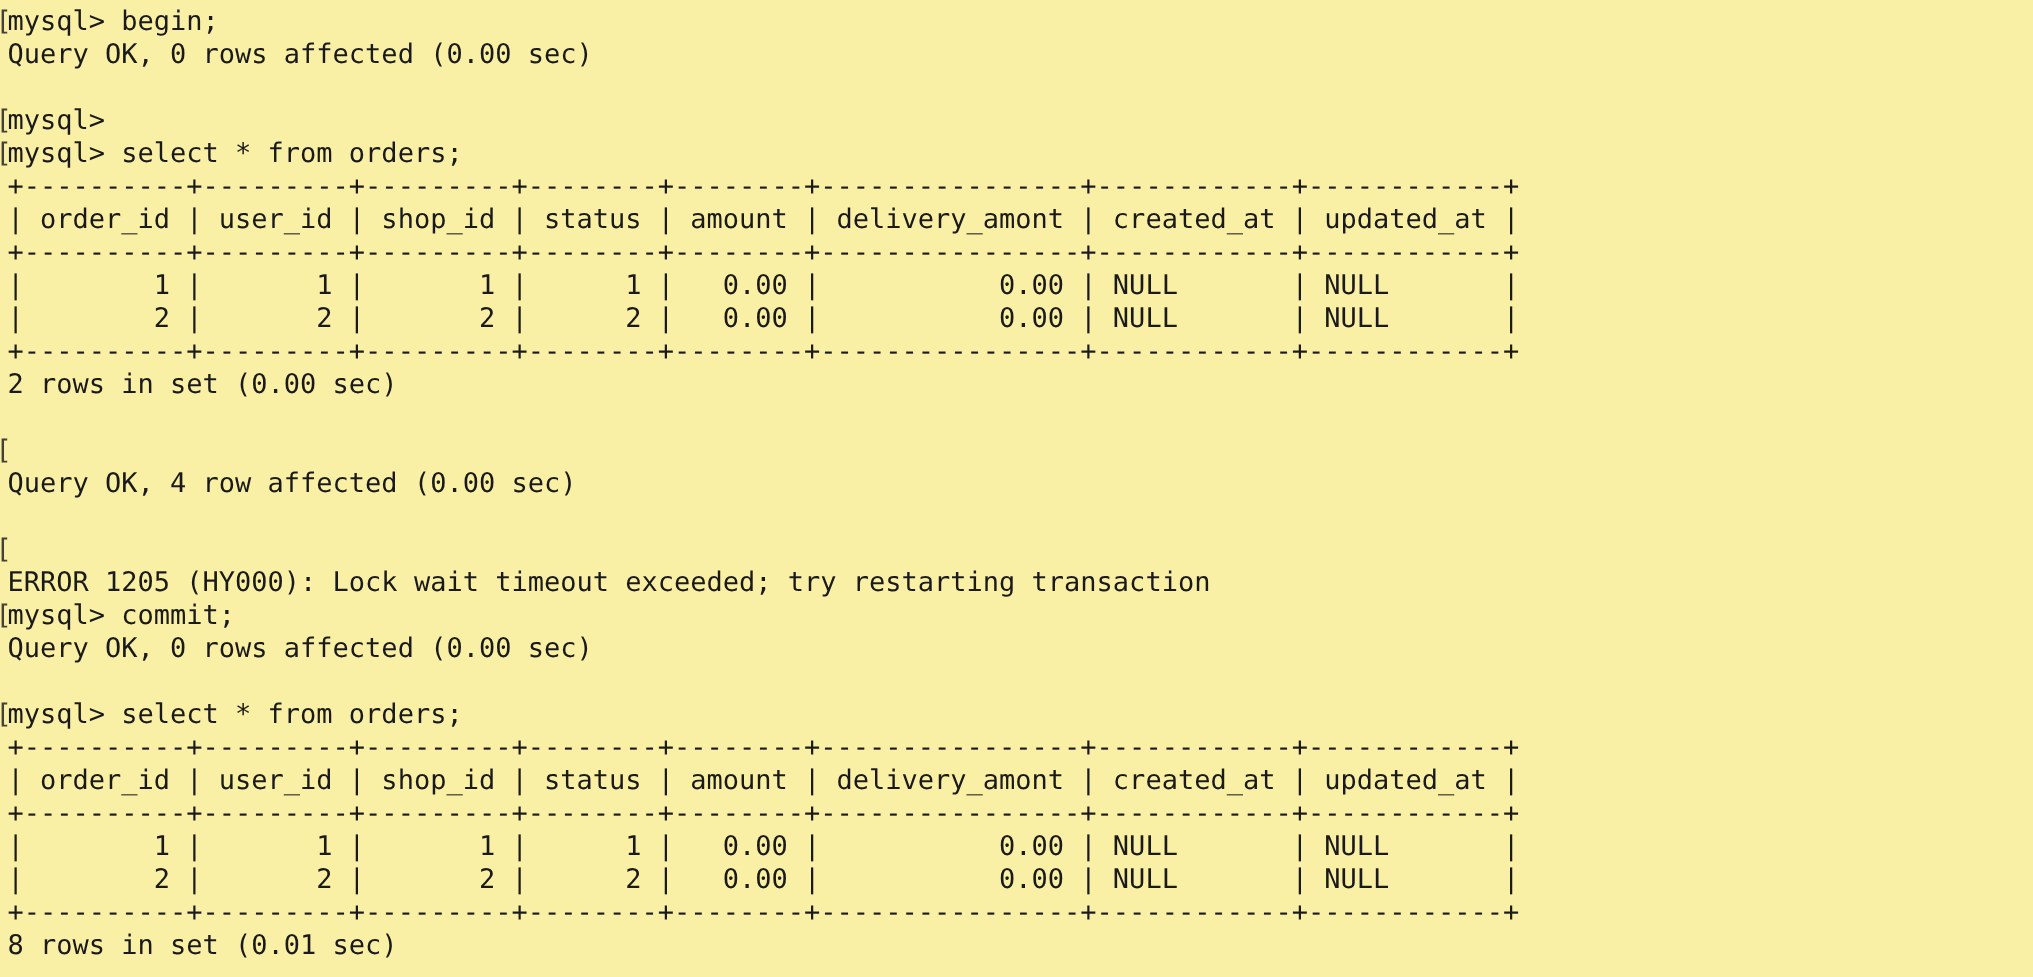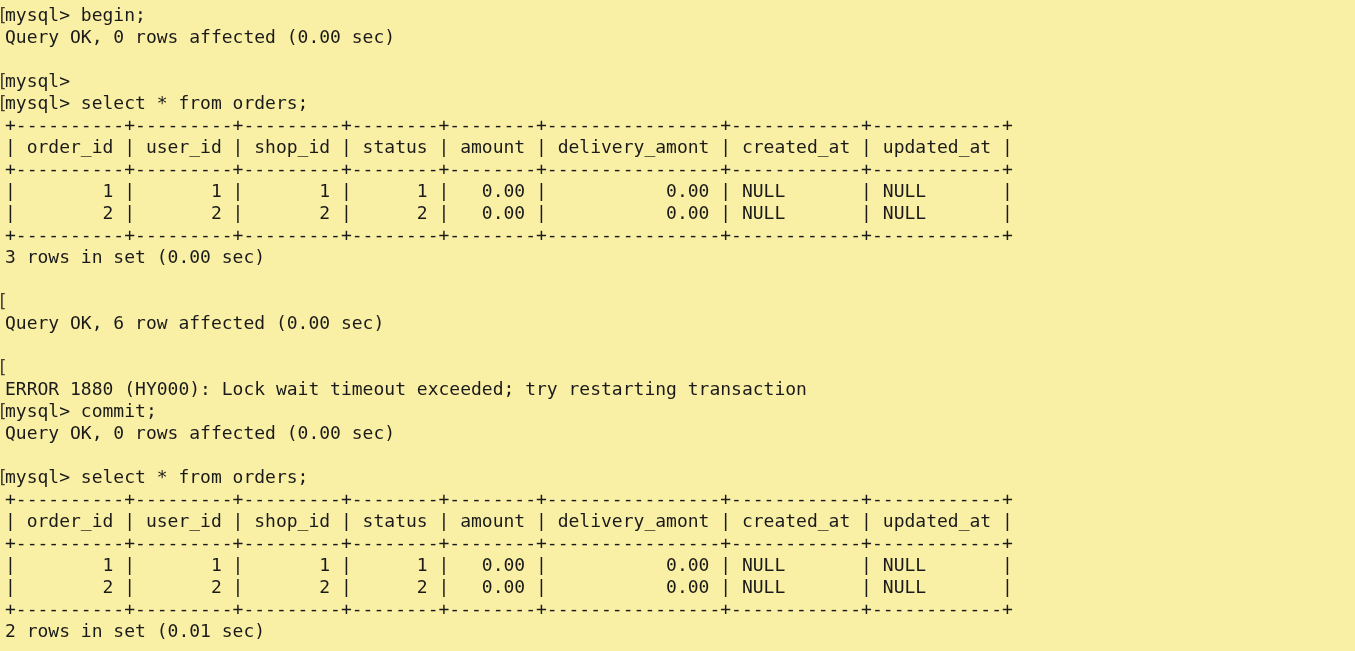--- a/index.html
+++ b/index.html
@@ -52,32 +52,32 @@
       <div class="line"><span class="txt">Query OK, 0 rows affected (0.00 sec)</span></div>
       <div class="line"><span class="txt"></span></div>
       <div class="line"><span class="mark">[</span><span class="txt">mysql&gt;</span></div>
       <div class="line"><span class="mark">[</span><span class="txt">mysql&gt; select * from orders;</span></div>
       <div class="line"><span class="txt">+----------+---------+---------+--------+--------+----------------+------------+------------+</span></div>
       <div class="line"><span class="txt">| order_id | user_id | shop_id | status | amount | delivery_amont | created_at | updated_at |</span></div>
       <div class="line"><span class="txt">+----------+---------+---------+--------+--------+----------------+------------+------------+</span></div>
       <div class="line"><span class="txt">|        1 |       1 |       1 |      1 |   0.00 |           0.00 | NULL       | NULL       |</span></div>
       <div class="line"><span class="txt">|        2 |       2 |       2 |      2 |   0.00 |           0.00 | NULL       | NULL       |</span></div>
       <div class="line"><span class="txt">+----------+---------+---------+--------+--------+----------------+------------+------------+</span></div>
-      <div class="line"><span class="txt">3 rows in set (0.00 sec)</span></div>
+      <div class="line"><span class="txt">2 rows in set (0.00 sec)</span></div>
       <div class="line"><span class="txt"></span></div>
       <div class="line"><span class="mark">[</span></div>
-      <div class="line"><span class="txt">Query OK, 6 row affected (0.00 sec)</span></div>
+      <div class="line"><span class="txt">Query OK, 4 row affected (0.00 sec)</span></div>
       <div class="line"><span class="txt"></span></div>
       <div class="line"><span class="mark">[</span></div>
-      <div class="line"><span class="txt">ERROR 1880 (HY000): Lock wait timeout exceeded; try restarting transaction</span></div>
+      <div class="line"><span class="txt">ERROR 1205 (HY000): Lock wait timeout exceeded; try restarting transaction</span></div>
       <div class="line"><span class="mark">[</span><span class="txt">mysql&gt; commit;</span></div>
       <div class="line"><span class="txt">Query OK, 0 rows affected (0.00 sec)</span></div>
       <div class="line"><span class="txt"></span></div>
       <div class="line"><span class="mark">[</span><span class="txt">mysql&gt; select * from orders;</span></div>
       <div class="line"><span class="txt">+----------+---------+---------+--------+--------+----------------+------------+------------+</span></div>
       <div class="line"><span class="txt">| order_id | user_id | shop_id | status | amount | delivery_amont | created_at | updated_at |</span></div>
       <div class="line"><span class="txt">+----------+---------+---------+--------+--------+----------------+------------+------------+</span></div>
       <div class="line"><span class="txt">|        1 |       1 |       1 |      1 |   0.00 |           0.00 | NULL       | NULL       |</span></div>
       <div class="line"><span class="txt">|        2 |       2 |       2 |      2 |   0.00 |           0.00 | NULL       | NULL       |</span></div>
       <div class="line"><span class="txt">+----------+---------+---------+--------+--------+----------------+------------+------------+</span></div>
-      <div class="line"><span class="txt">2 rows in set (0.01 sec)</span></div>
+      <div class="line"><span class="txt">8 rows in set (0.01 sec)</span></div>
     </div>
 </main>
 
 </body></html>

